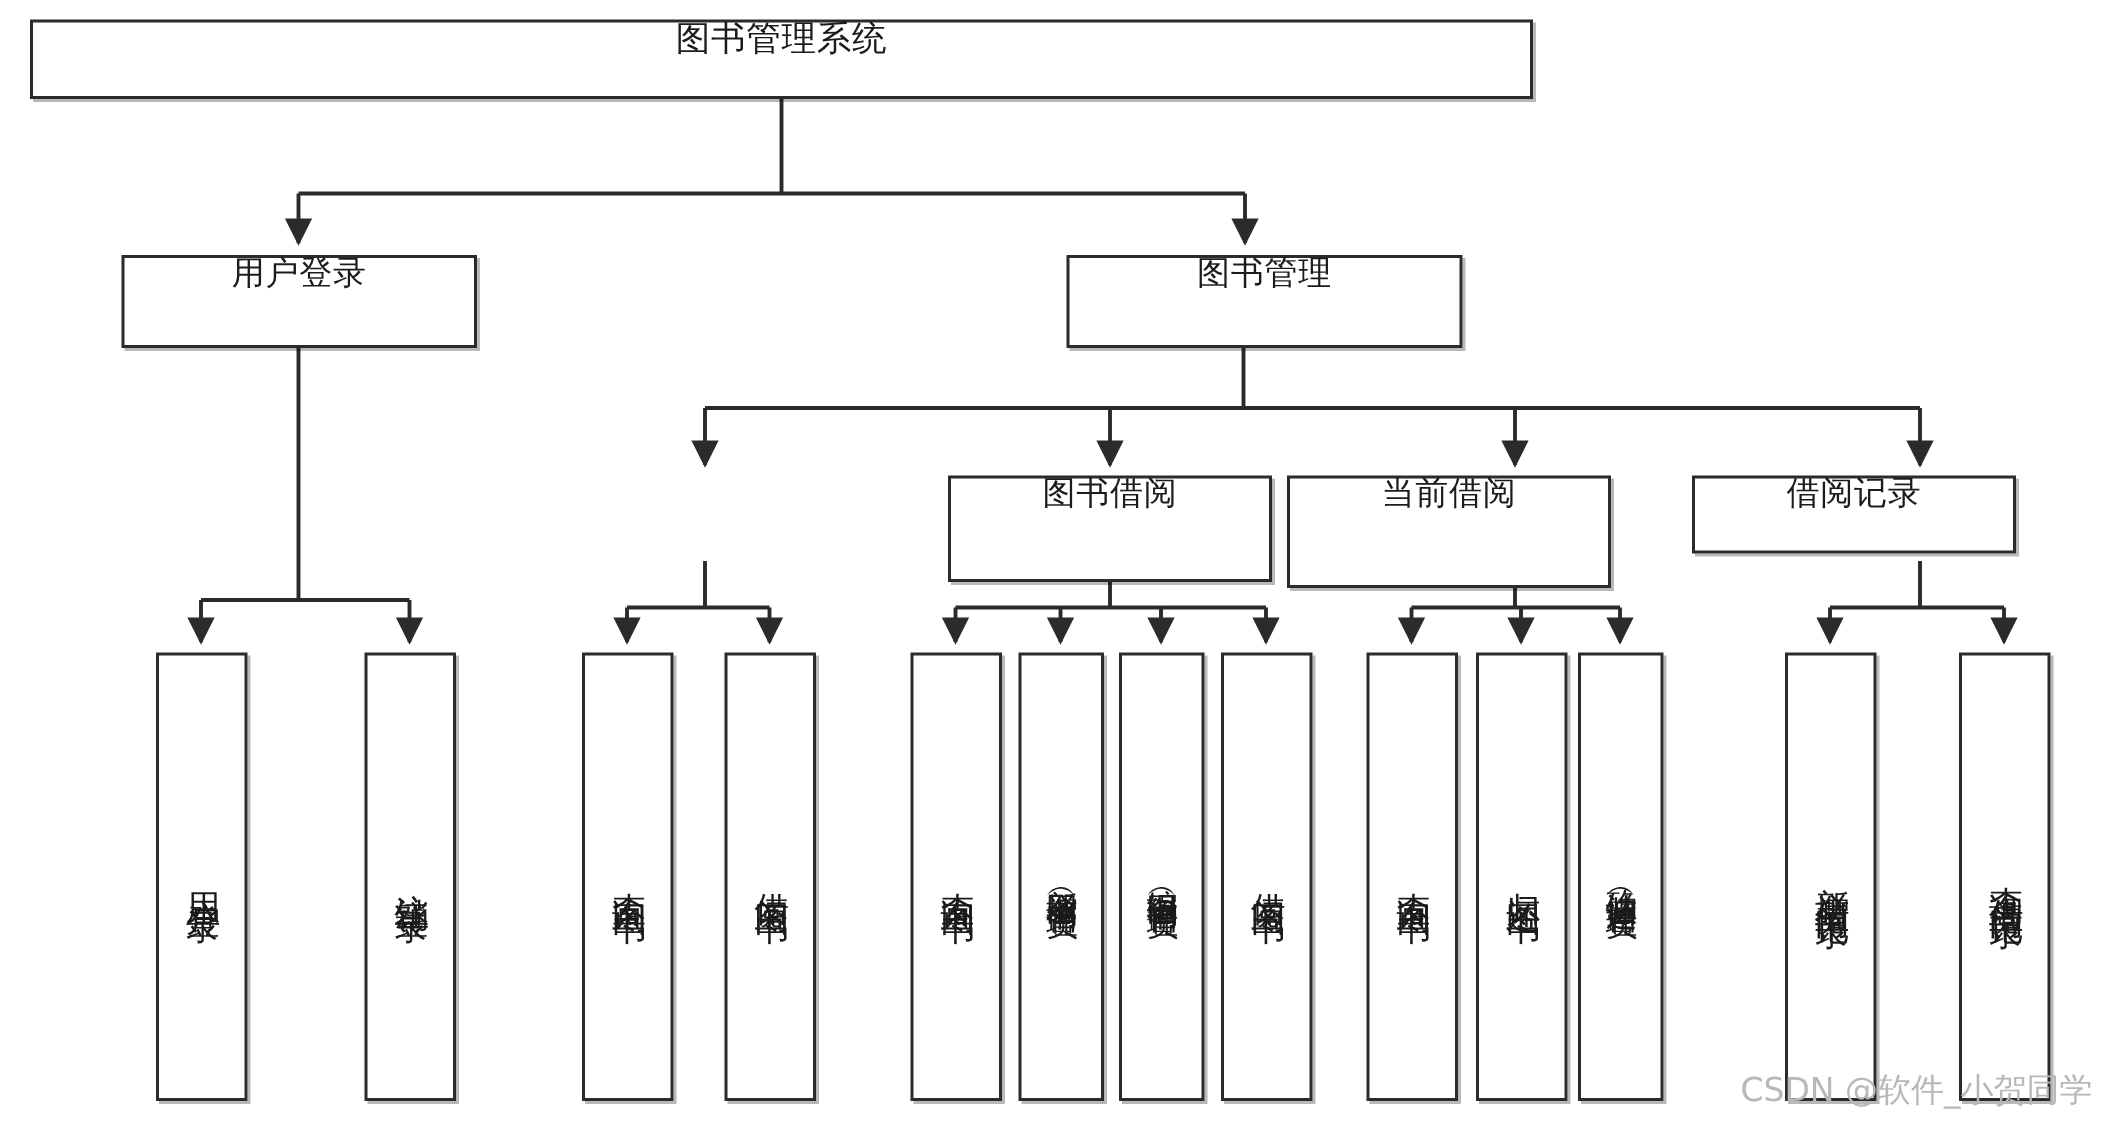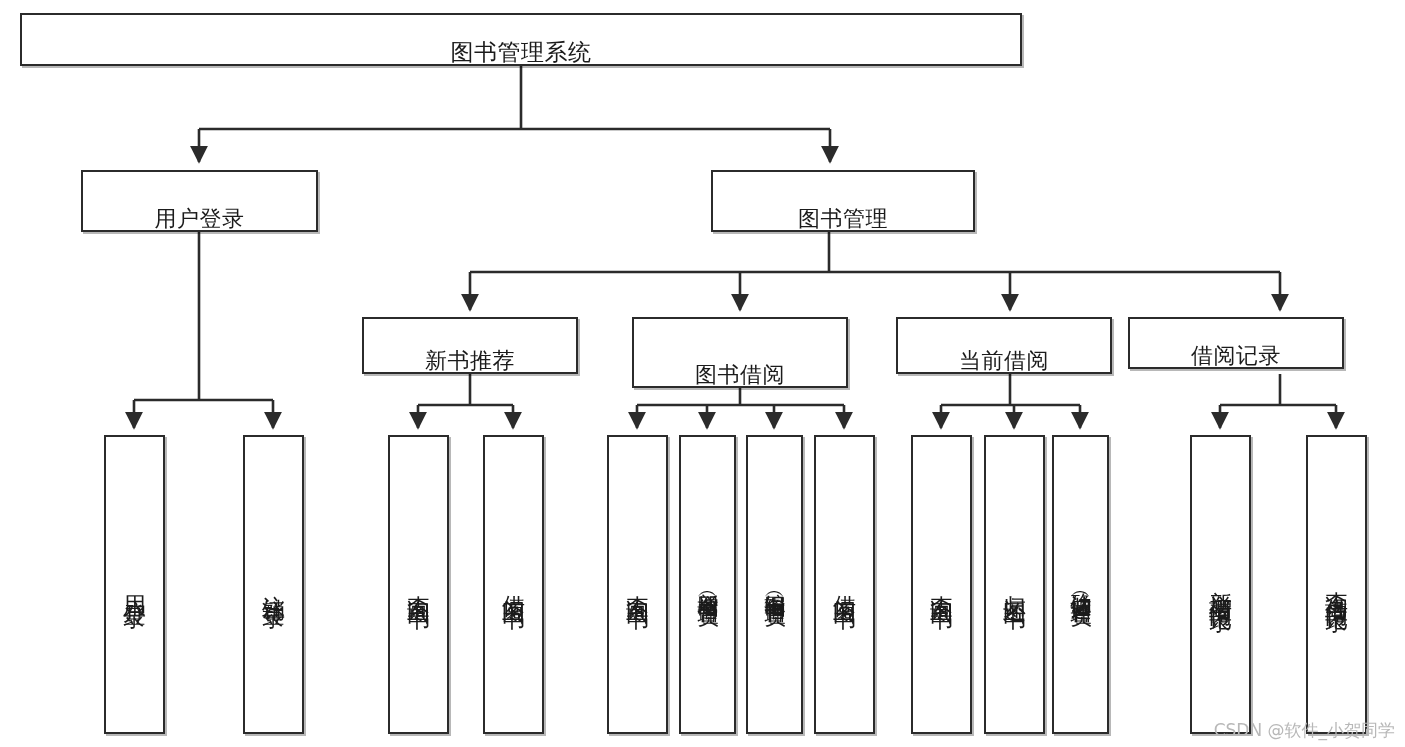--- a/index.html
+++ b/index.html
@@ -23,21 +23,21 @@
     width: 1405px;
     height: 747px;
     pointer-events: none;
   }
   .node {
     position: absolute;
     box-sizing: border-box;
     background: #ffffff;
     border: 2.5px solid #2b2b2b;
     display: flex;
-    align-items: flex-end;
+    align-items: flex-start;
     justify-content: center;
     box-shadow: 2px 2px 0 rgba(0,0,0,0.28);
     z-index: 3;
   }
   .node .label {
     color: #1b1b1b;
     letter-spacing: 0.5px;
     line-height: 1.0;
     white-space: nowrap;
   }
@@ -62,21 +62,21 @@
     max-height: 100%;
   }
   .node.vert.small .label {
     font-size: 21px;
     letter-spacing: 2px;
   }
   #watermark {
     position: absolute;
     right: 10px;
     bottom: 5px;
-    font-size: 17px;
+    font-size: 22px;
     color: #b8b8b8;
     z-index: 9;
     white-space: nowrap;
     font-family: "DejaVu Sans", "Liberation Sans", sans-serif;
     margin-left: 38px;
   }
 </style>
 </head>
 <body>
 
@@ -136,27 +136,24 @@
     <span class="label">图书管理系统</span>
   </div>
 
   <div class="node horiz" style="left:81px; top:170px; width:237px; height:62px;">
     <span class="label">用户登录</span>
   </div>
   <div class="node horiz" style="left:711px; top:170px; width:264px; height:62px;">
     <span class="label">图书管理</span>
   </div>
 
-  <div class="node horiz" style="left:362px; top:317px; width:216px; height:57px;">
-    <span class="label">新书推荐</span>
-  </div>
   <div class="node horiz" style="left:632px; top:317px; width:216px; height:71px;">
     <span class="label">图书借阅</span>
   </div>
-  <div class="node horiz" style="left:896px; top:317px; width:216px; height:57px;">
+  <div class="node horiz" style="left:858px; top:317px; width:216px; height:75px;">
     <span class="label">当前借阅</span>
   </div>
   <div class="node horiz" style="left:1128px; top:317px; width:216px; height:52px;">
     <span class="label">借阅记录</span>
   </div>
 
   <div class="node vert" style="left:104px; top:435px; width:61px; height:299px;">
     <span class="label">用户登录</span>
   </div>
   <div class="node vert" style="left:243px; top:435px; width:61px; height:299px;">

